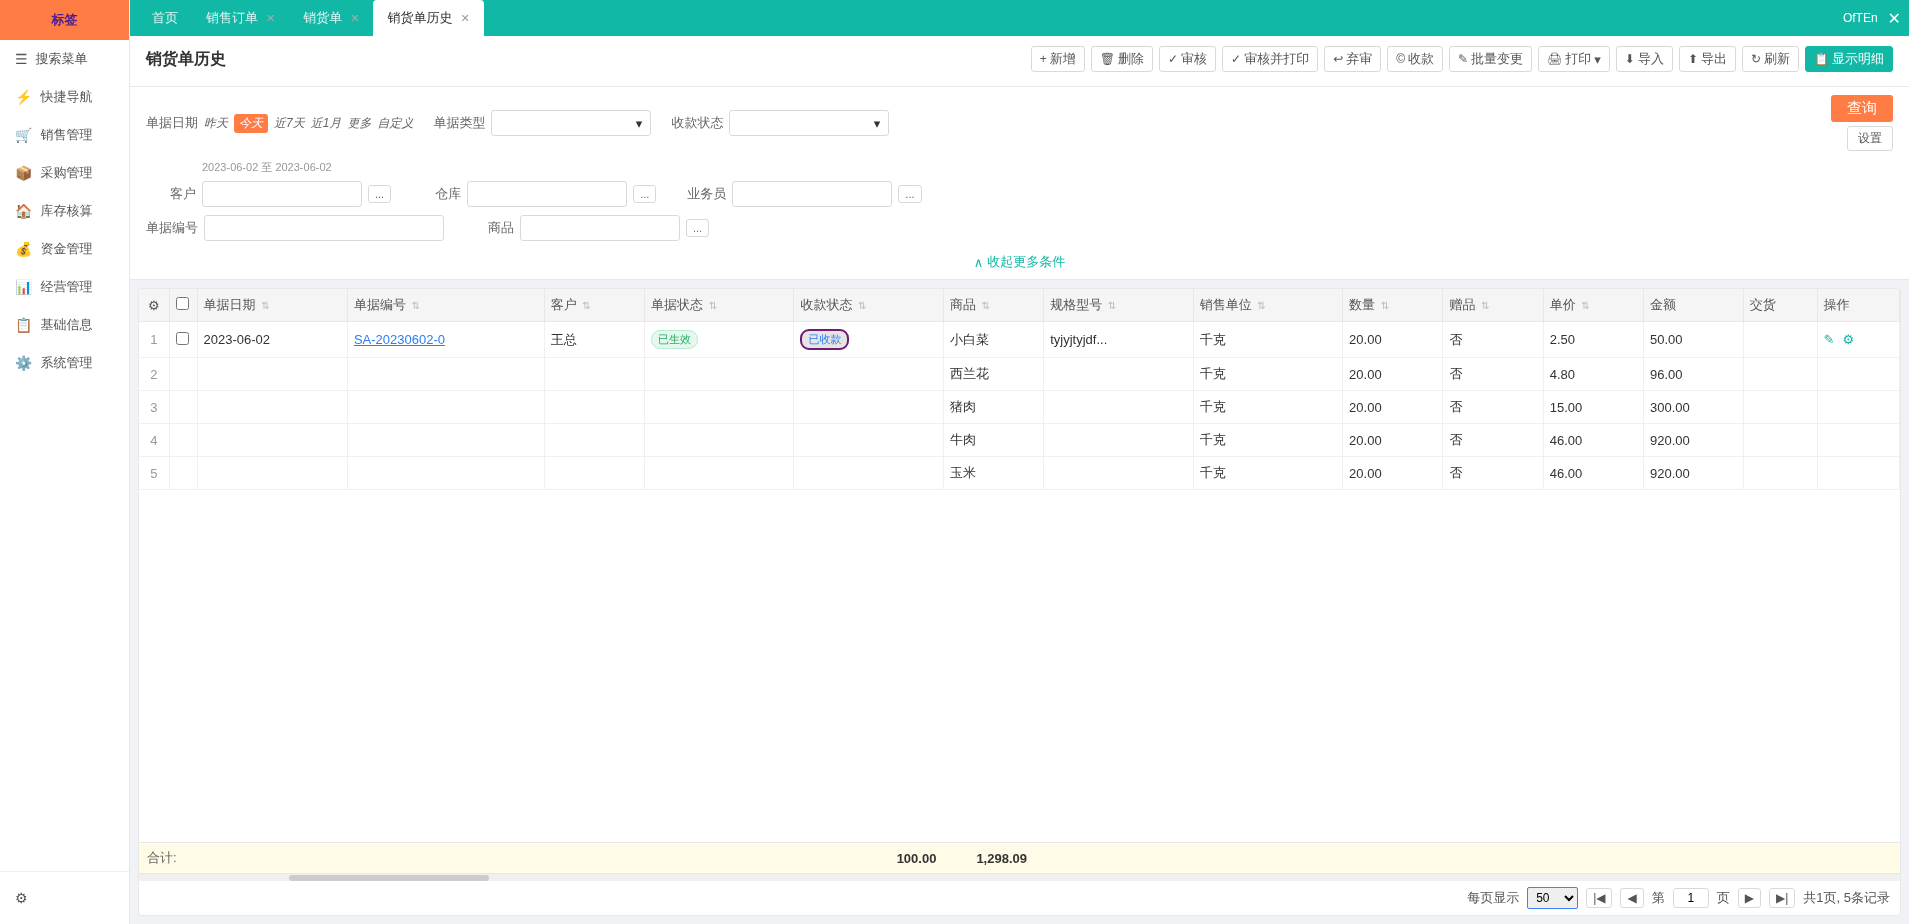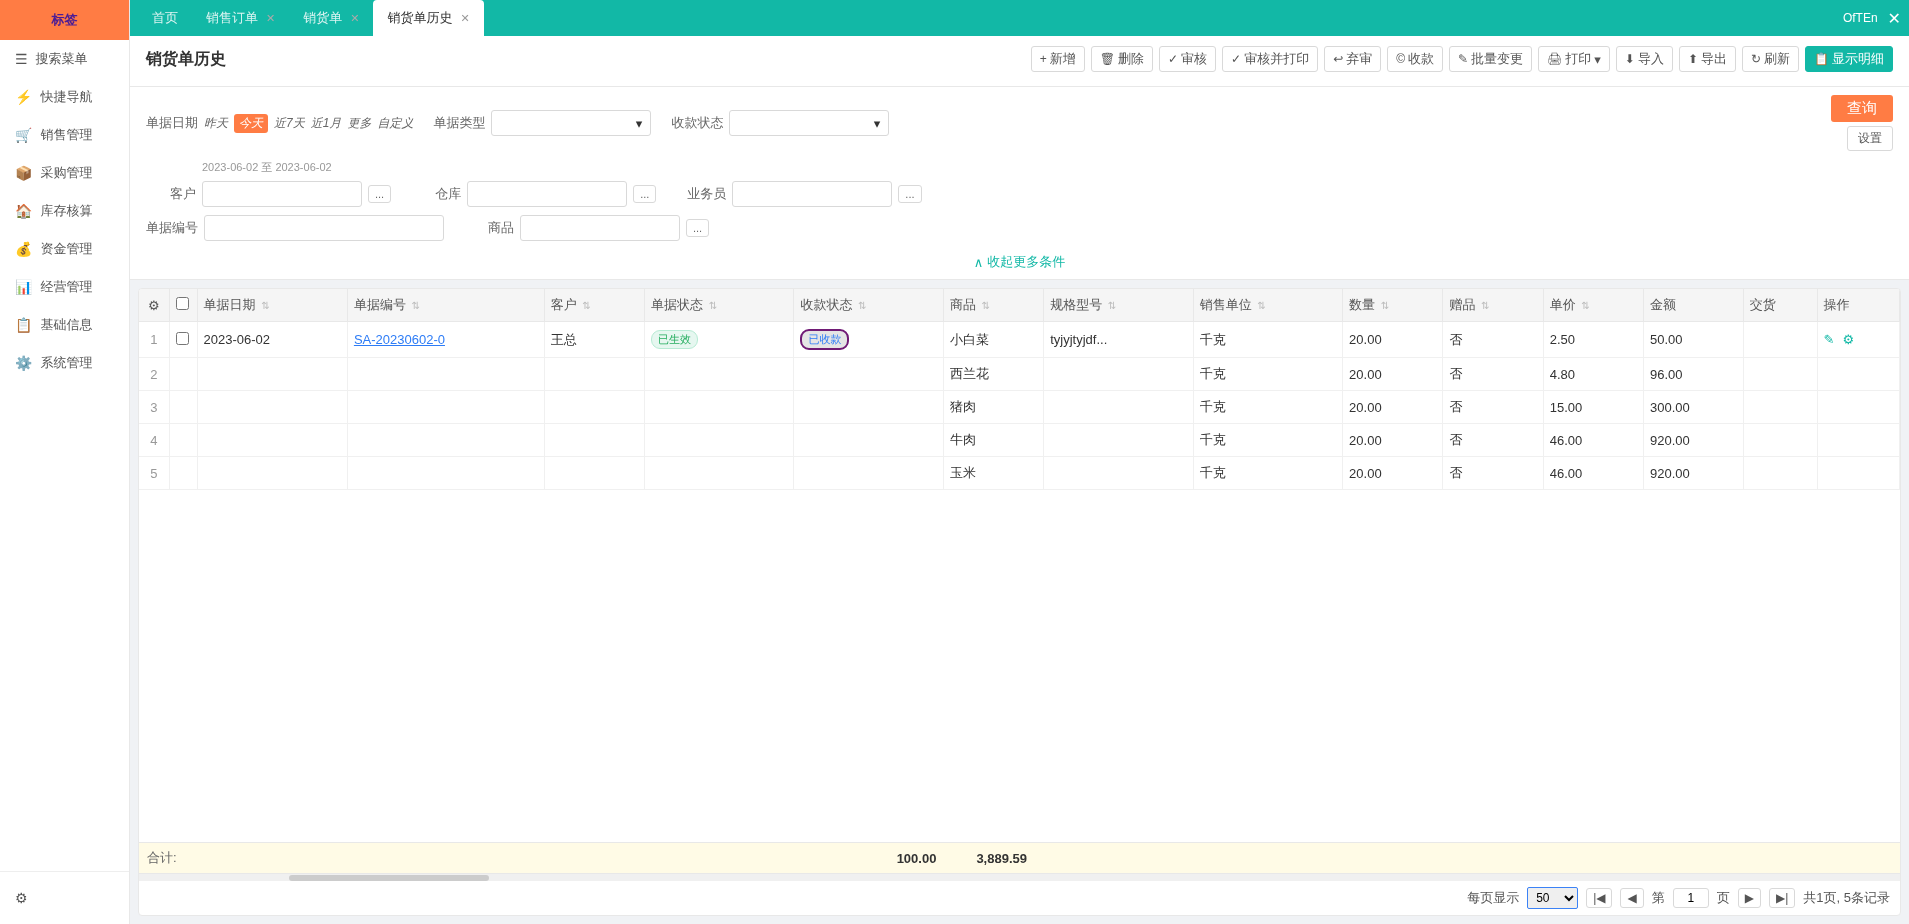--- a/index.html
+++ b/index.html
@@ -714,21 +714,21 @@
                 <td></td>
               </tr>
             </tbody>
         </table>
       </div>
 
       <div class="summary-row">
         <span class="summary-label">合计:</span>
         <span style="flex:1;display:flex;gap:40px;margin-left:700px;">
           <span class="summary-value">100.00</span>
-          <span class="summary-value">3,889.59</span>
+          <span class="summary-value">1,298.09</span>
         </span>
       </div>
 
       <div class="scrollbar-area">
         <div class="scrollbar-thumb"></div>
       </div>
 
       <div class="pagination-row">
         <span>每页显示</span>
         <select class="page-size-select">

